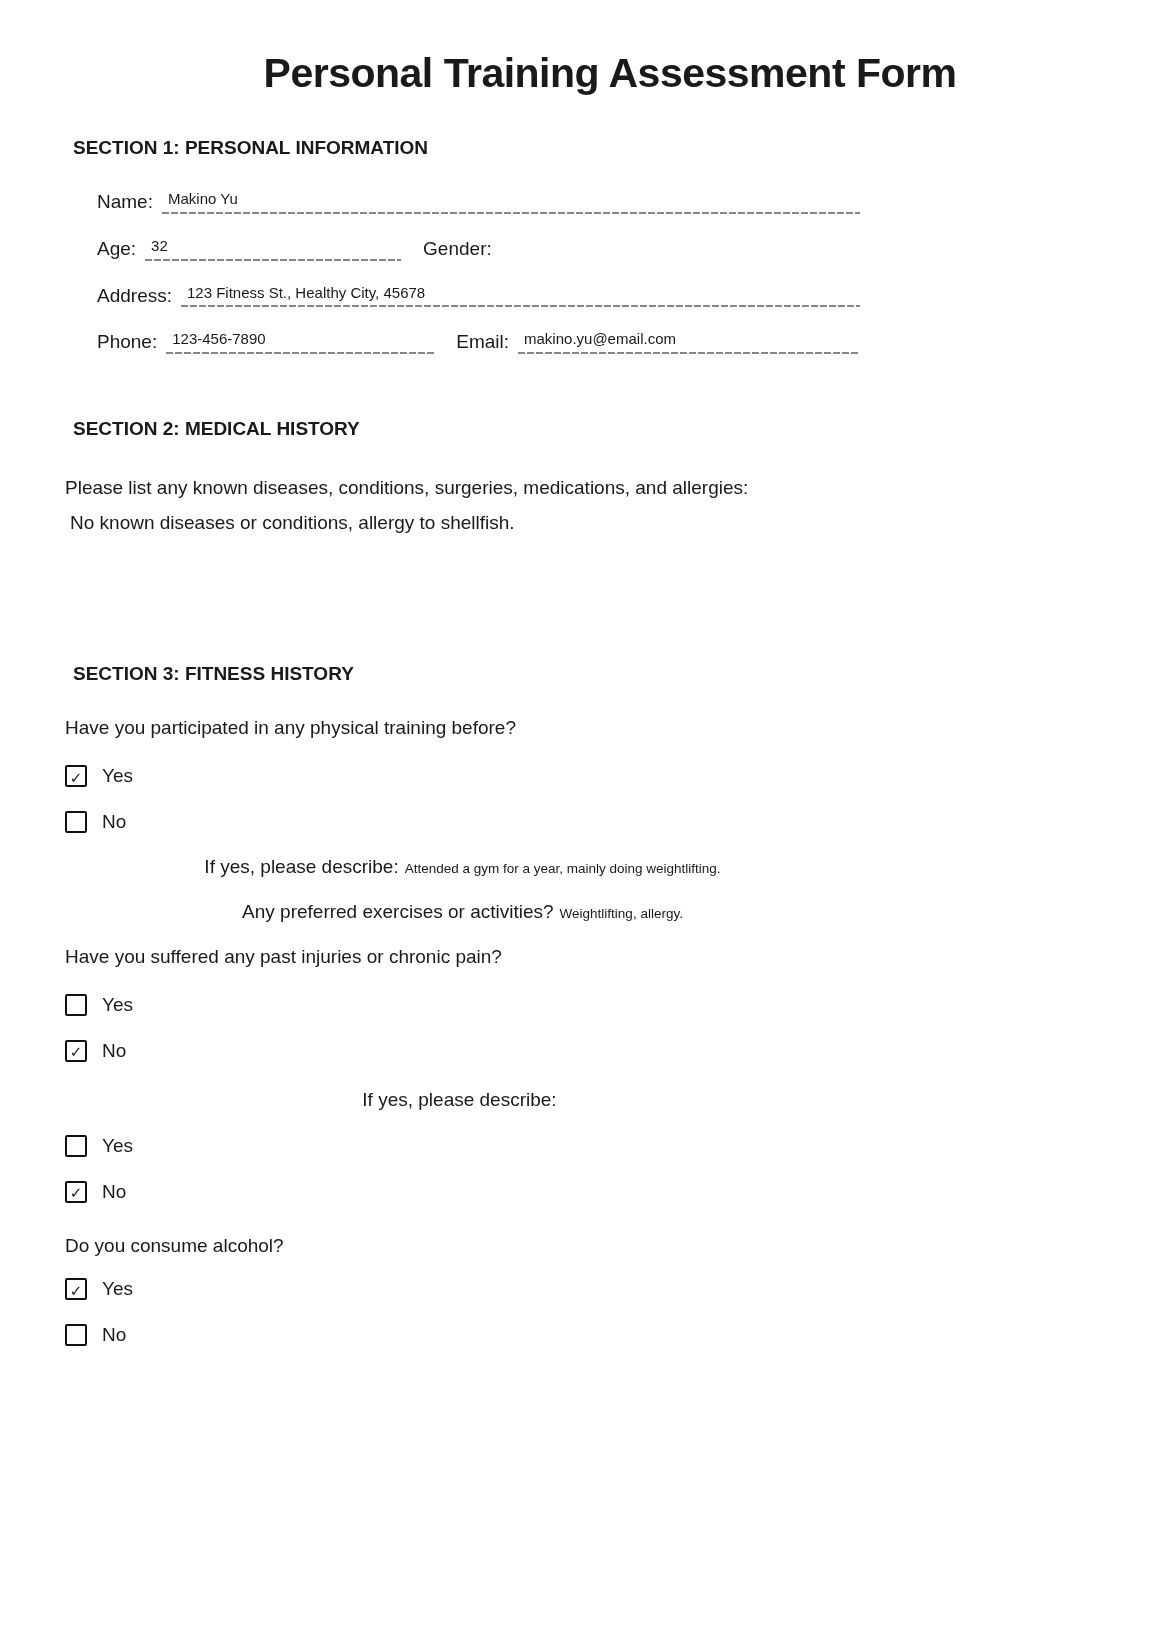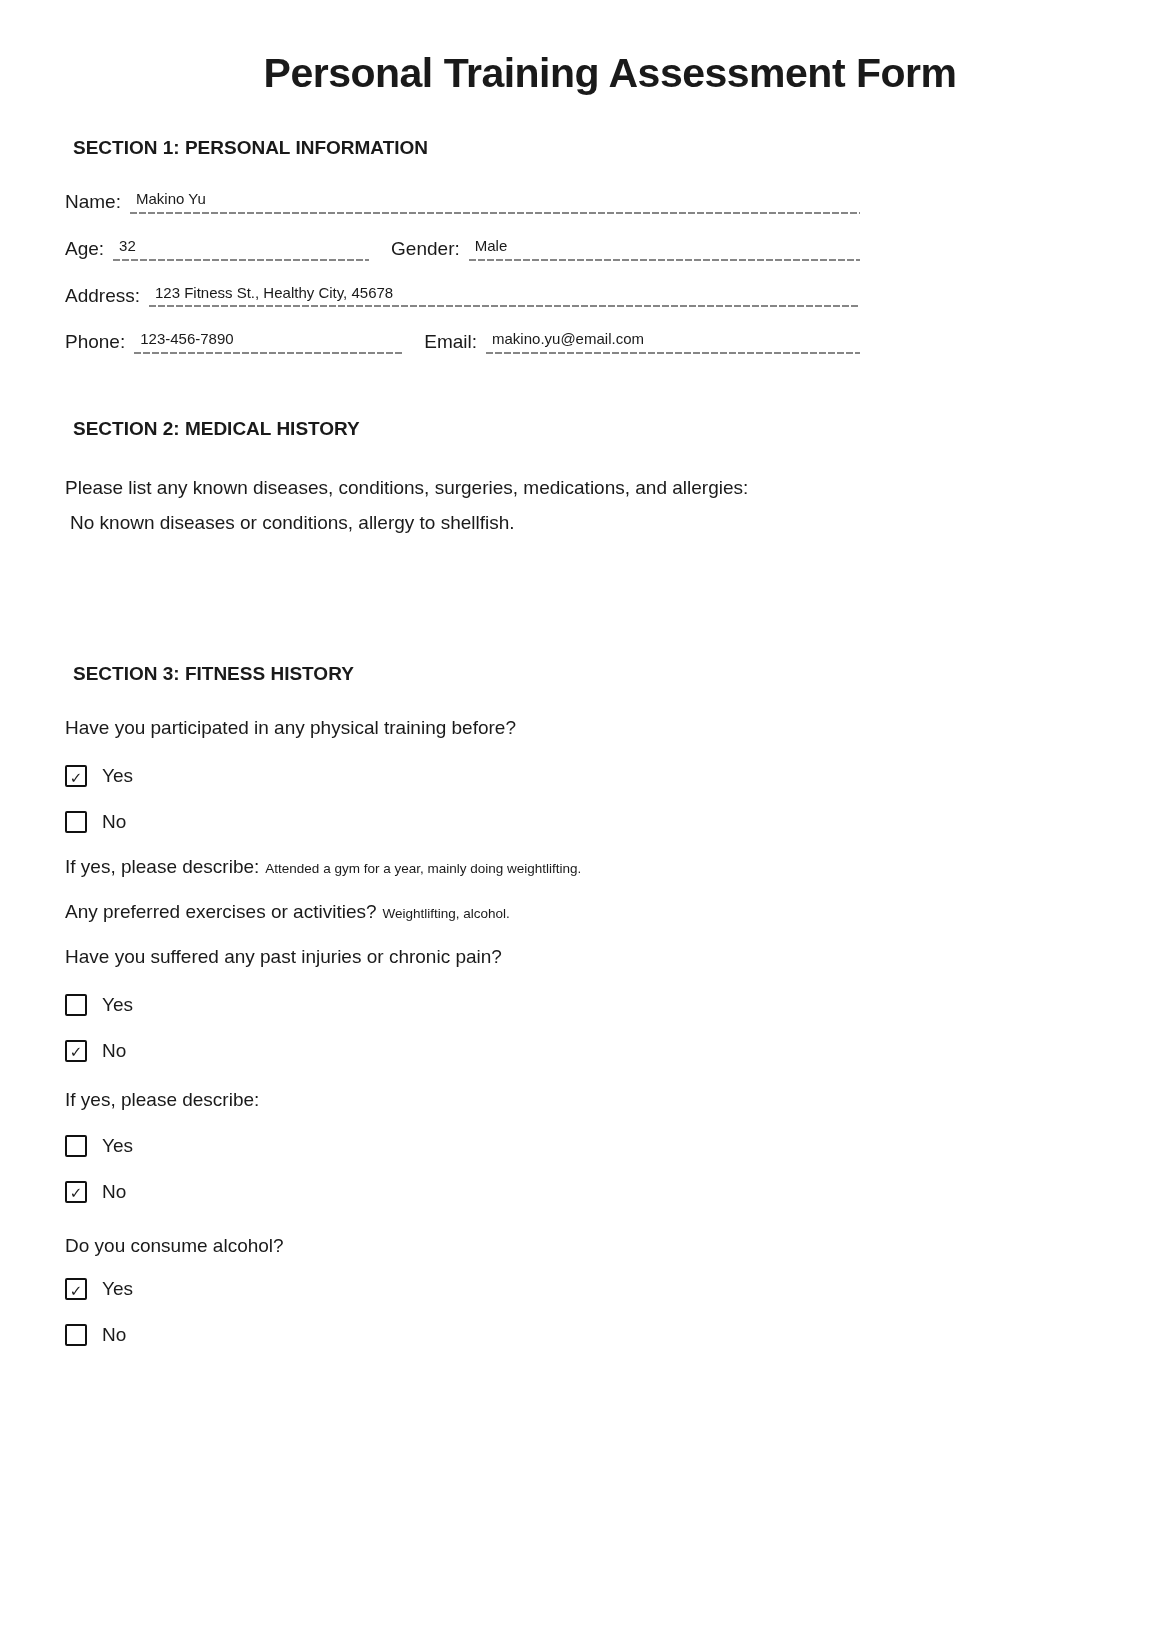--- a/index.html
+++ b/index.html
@@ -38,21 +38,21 @@
   .sh4 { margin-top: 76px; }
 
   .field-row {
     display: flex;
     align-items: flex-end;
     margin-top: 19px;
     font-size: 19px;
     line-height: 1.25;
   }
   .field-row.first { margin-top: 27px; }
-  .label { white-space: nowrap; margin-right: 9px; }
+  .label { white-space: nowrap; margin-right: 9px; margin-left: 32px; }
   .fill {
     padding: 0 4px 4px 6px;
     background-image: repeating-linear-gradient(to right, #868686 0 7px, rgba(0,0,0,0) 7px 9px);
     background-size: 100% 2px;
     background-repeat: no-repeat;
     background-position: left bottom;
     min-height: 24px;
   }
   .grow { flex: 1 1 auto; }
   .fixed-age { width: 256px; }
@@ -63,20 +63,21 @@
   .question {
     font-size: 19px;
     margin-top: 31px;
     line-height: 1.3;
   }
   .inline-answer {
     display: flex;
     align-items: baseline;
     margin-top: 23px;
     font-size: 19px;
+    justify-content: center;
   }
   .small-value { font-size: 13.5px; margin-left: 6px; }
 
   .prompt { font-size: 19px; margin-top: 36px; line-height: 1.3; }
   .answer-text { font-size: 19px; margin-top: 10px; padding-left: 5px; line-height: 1.3; }
 
   .cb-row {
     display: flex;
     align-items: center;
     margin-top: 24px;
@@ -117,21 +118,20 @@
 
     <div class="field-row first">
       <span class="label">Name:</span>
       <span class="fill grow"><span class="value">Makino Yu</span></span>
     </div>
 
     <div class="field-row">
       <span class="label">Age:</span>
       <span class="fill fixed-age"><span class="value">32</span></span>
       <span class="label pair-gap">Gender:</span>
-      <span class="fill grow"><span class="value">Male</span></span>
     </div>
 
     <div class="field-row">
       <span class="label">Address:</span>
       <span class="fill grow"><span class="value">123 Fitness St., Healthy City, 45678</span></span>
     </div>
 
     <div class="field-row">
       <span class="label">Phone:</span>
       <span class="fill fixed-phone"><span class="value">123-456-7890</span></span>
@@ -158,21 +158,21 @@
       <span class="cb-label">No</span>
     </div>
 
     <div class="inline-answer">
       <span>If yes, please describe:</span>
       <span class="small-value">Attended a gym for a year, mainly doing weightlifting.</span>
     </div>
 
     <div class="inline-answer">
       <span>Any preferred exercises or activities?</span>
-      <span class="small-value">Weightlifting, alcohol.</span>
+      <span class="small-value">Weightlifting, allergy.</span>
     </div>
 
     <div class="question" style="margin-top:22px;">Have you suffered any past injuries or chronic pain?</div>
 
     <div class="cb-row">
       <span class="checkbox"></span>
       <span class="cb-label">Yes</span>
     </div>
     <div class="cb-row">
       <span class="checkbox checked">

